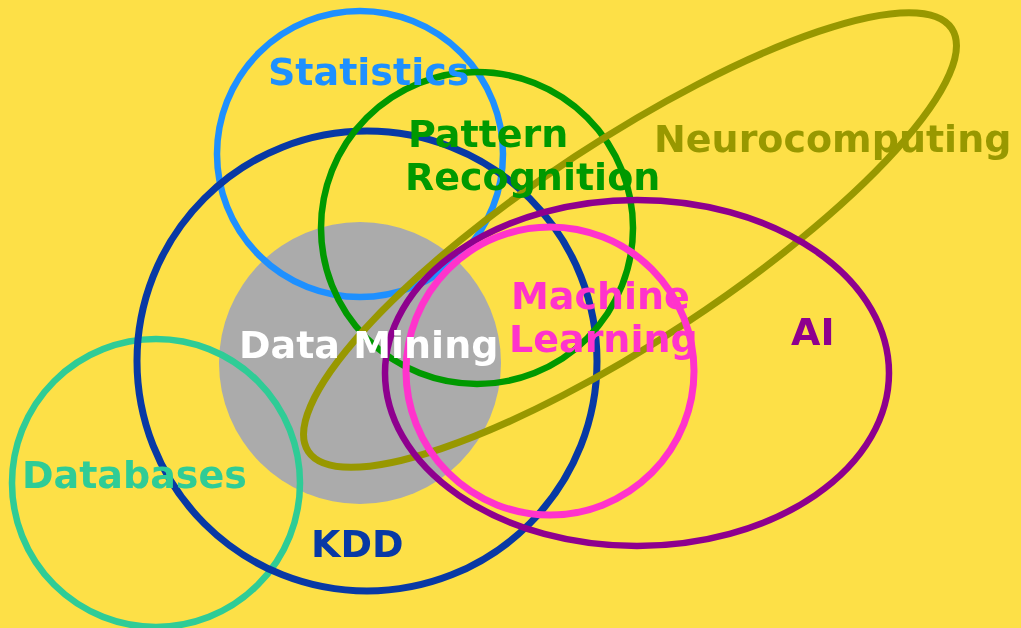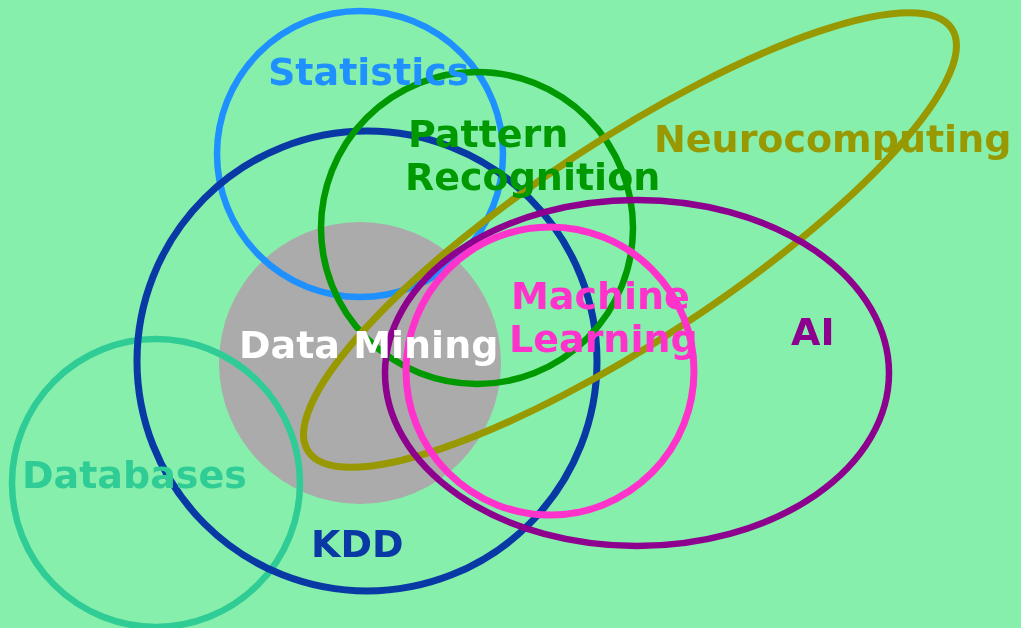--- a/index.html
+++ b/index.html
@@ -4,21 +4,21 @@
 <style>
   html, body {
     margin: 0;
     padding: 0;
     background: #000000;
   }
   #stage {
     position: relative;
     width: 1021px;
     height: 628px;
-    background: #86efac;
+    background: #fde047;
     overflow: hidden;
     font-family: "DejaVu Sans", "Liberation Sans", sans-serif;
   }
   svg { display: block; }
   .venn-label {
     font-family: "DejaVu Sans", "Liberation Sans", sans-serif;
     font-weight: bold;
     font-size: 38px;
   }
 </style>

